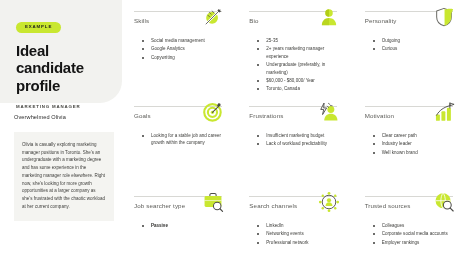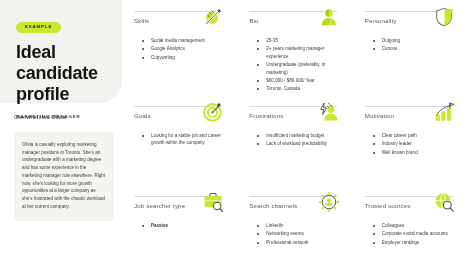--- a/index.html
+++ b/index.html
@@ -49,21 +49,21 @@
     letter-spacing: 0.85px;
     font-weight: 700;
     padding: 3.5px 9px 3.5px 9px;
     border-radius: 9px;
     line-height: 1;
     text-transform: uppercase;
   }
 
   #intro-title {
     margin-top: 9px;
-    font-size: 18px;
+    font-size: 15px;
     line-height: 1.17;
     font-weight: 700;
     color: #141414;
     letter-spacing: -0.25px;
   }
 
   #intro-subtitle {
     margin-top: 9px;
     font-size: 4.4px;
     font-weight: 700;

